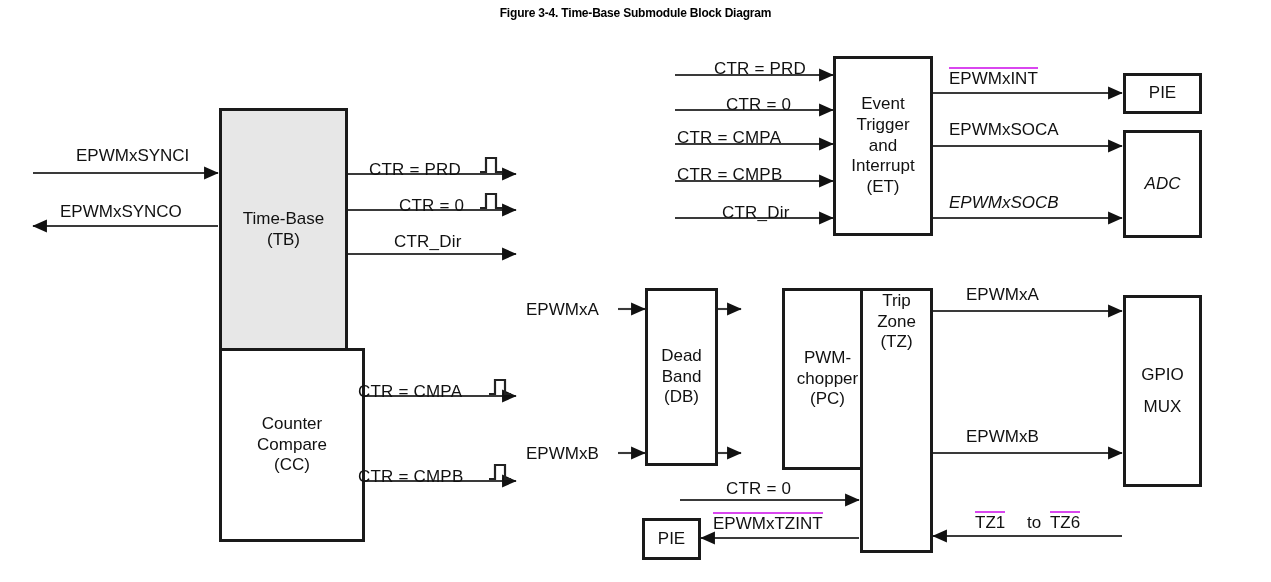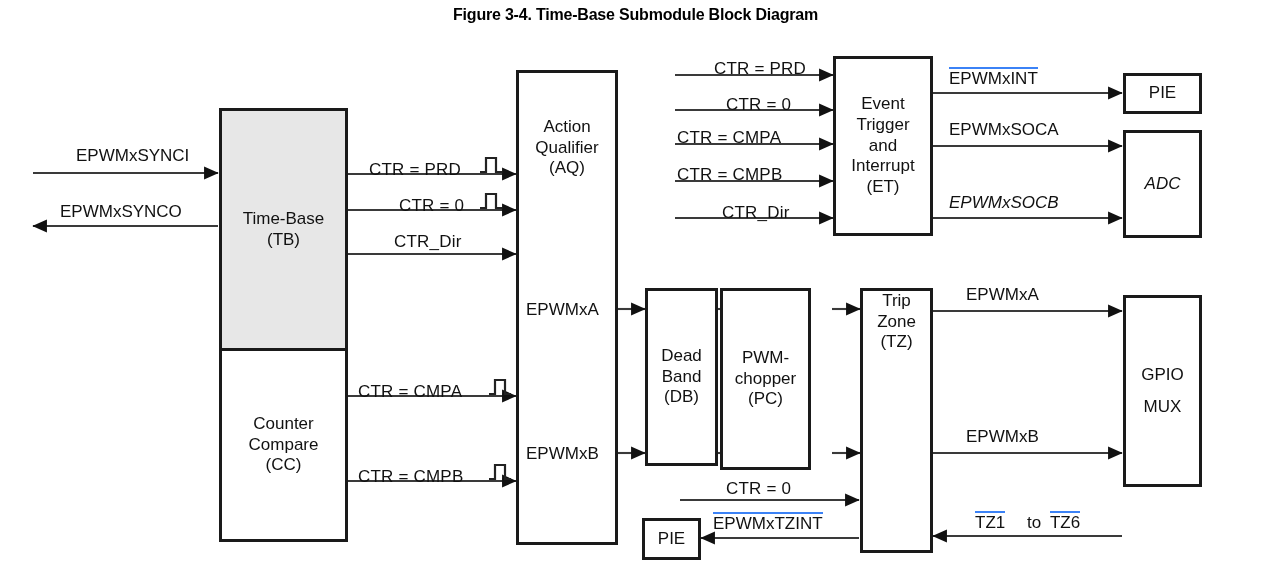--- a/index.html
+++ b/index.html
@@ -2,32 +2,32 @@
 <html><head>
 <meta charset="utf-8">
 <style>
   html,body{margin:0;padding:0;background:#ffffff;}
   body{width:1271px;height:582px;position:relative;overflow:hidden;
        font-family:"Liberation Sans","DejaVu Sans",sans-serif;color:#000;}
   #stage{position:absolute;left:0;top:0;width:1271px;height:582px;}
   #svg{position:absolute;left:0;top:0;width:1271px;height:582px;}
 
   .title{position:absolute;left:0;top:6px;width:1271px;text-align:center;
-         font-size:16px;font-weight:bold;letter-spacing:-0.2px;}
+         font-size:12px;font-weight:bold;letter-spacing:-0.2px;}
 
   .box{position:absolute;box-sizing:border-box;border:3px solid #1a1a1a;
        background:#ffffff;display:flex;align-items:center;justify-content:center;
        text-align:center;line-height:1.22;font-size:17px;color:#111;}
   .box.shaded{background:#e7e7e7;}
   .box .bl{display:block;}
 
   .lbl{position:absolute;font-size:17px;color:#111;white-space:nowrap;
        line-height:1;}
   .lbl.ctr{letter-spacing:0.2px;}
-  .ovl{border-top:2px solid #3b82f6;padding-top:1px;display:inline-block;}
+  .ovl{border-top:2px solid #d946ef;padding-top:1px;display:inline-block;}
   .inbox-lbl{position:absolute;font-size:17px;color:#111;white-space:nowrap;}
 </style>
 </head>
 <body>
 
 <div id="stage">
 
   <div class="title">Figure 3-4. Time-Base Submodule Block Diagram</div>
 
   <svg id="svg" viewBox="0 0 1271 582" xmlns="http://www.w3.org/2000/svg">
@@ -89,55 +89,48 @@
     </g>
   </svg>
 
   <div class="box shaded" style="left:219px;top:108px;width:129px;height:244px;">
     <div>
       <span class="bl">Time-Base</span>
       <span class="bl">(TB)</span>
     </div>
   </div>
 
-  <div class="box" style="left:219px;top:348px;width:129px;height:194px;">
+  <div class="box" style="left:219px;top:348px;width:146px;height:194px;">
     <div>
       <span class="bl">Counter</span>
       <span class="bl">Compare</span>
       <span class="bl">(CC)</span>
     </div>
   </div>
 
-  <div class="box" style="left:516px;top:70px;width:102px;height:475px;align-items:flex-start;padding-top:44px;">
-    <div>
-      <span class="bl">Action</span>
-      <span class="bl">Qualifier</span>
-      <span class="bl">(AQ)</span>
-    </div>
-  </div>
 
   <div class="box" style="left:833px;top:56px;width:100px;height:180px;">
     <div>
       <span class="bl">Event</span>
       <span class="bl">Trigger</span>
       <span class="bl">and</span>
       <span class="bl">Interrupt</span>
       <span class="bl">(ET)</span>
     </div>
   </div>
 
   <div class="box" style="left:645px;top:288px;width:73px;height:178px;">
     <div>
       <span class="bl">Dead</span>
       <span class="bl">Band</span>
       <span class="bl">(DB)</span>
     </div>
   </div>
 
-  <div class="box" style="left:720px;top:288px;width:91px;height:182px;">
+  <div class="box" style="left:782px;top:288px;width:91px;height:182px;">
     <div>
       <span class="bl">PWM-</span>
       <span class="bl">chopper</span>
       <span class="bl">(PC)</span>
     </div>
   </div>
 
   <div class="box" style="left:860px;top:288px;width:73px;height:265px;align-items:flex-start;">
     <div>
       <span class="bl">Trip</span>

